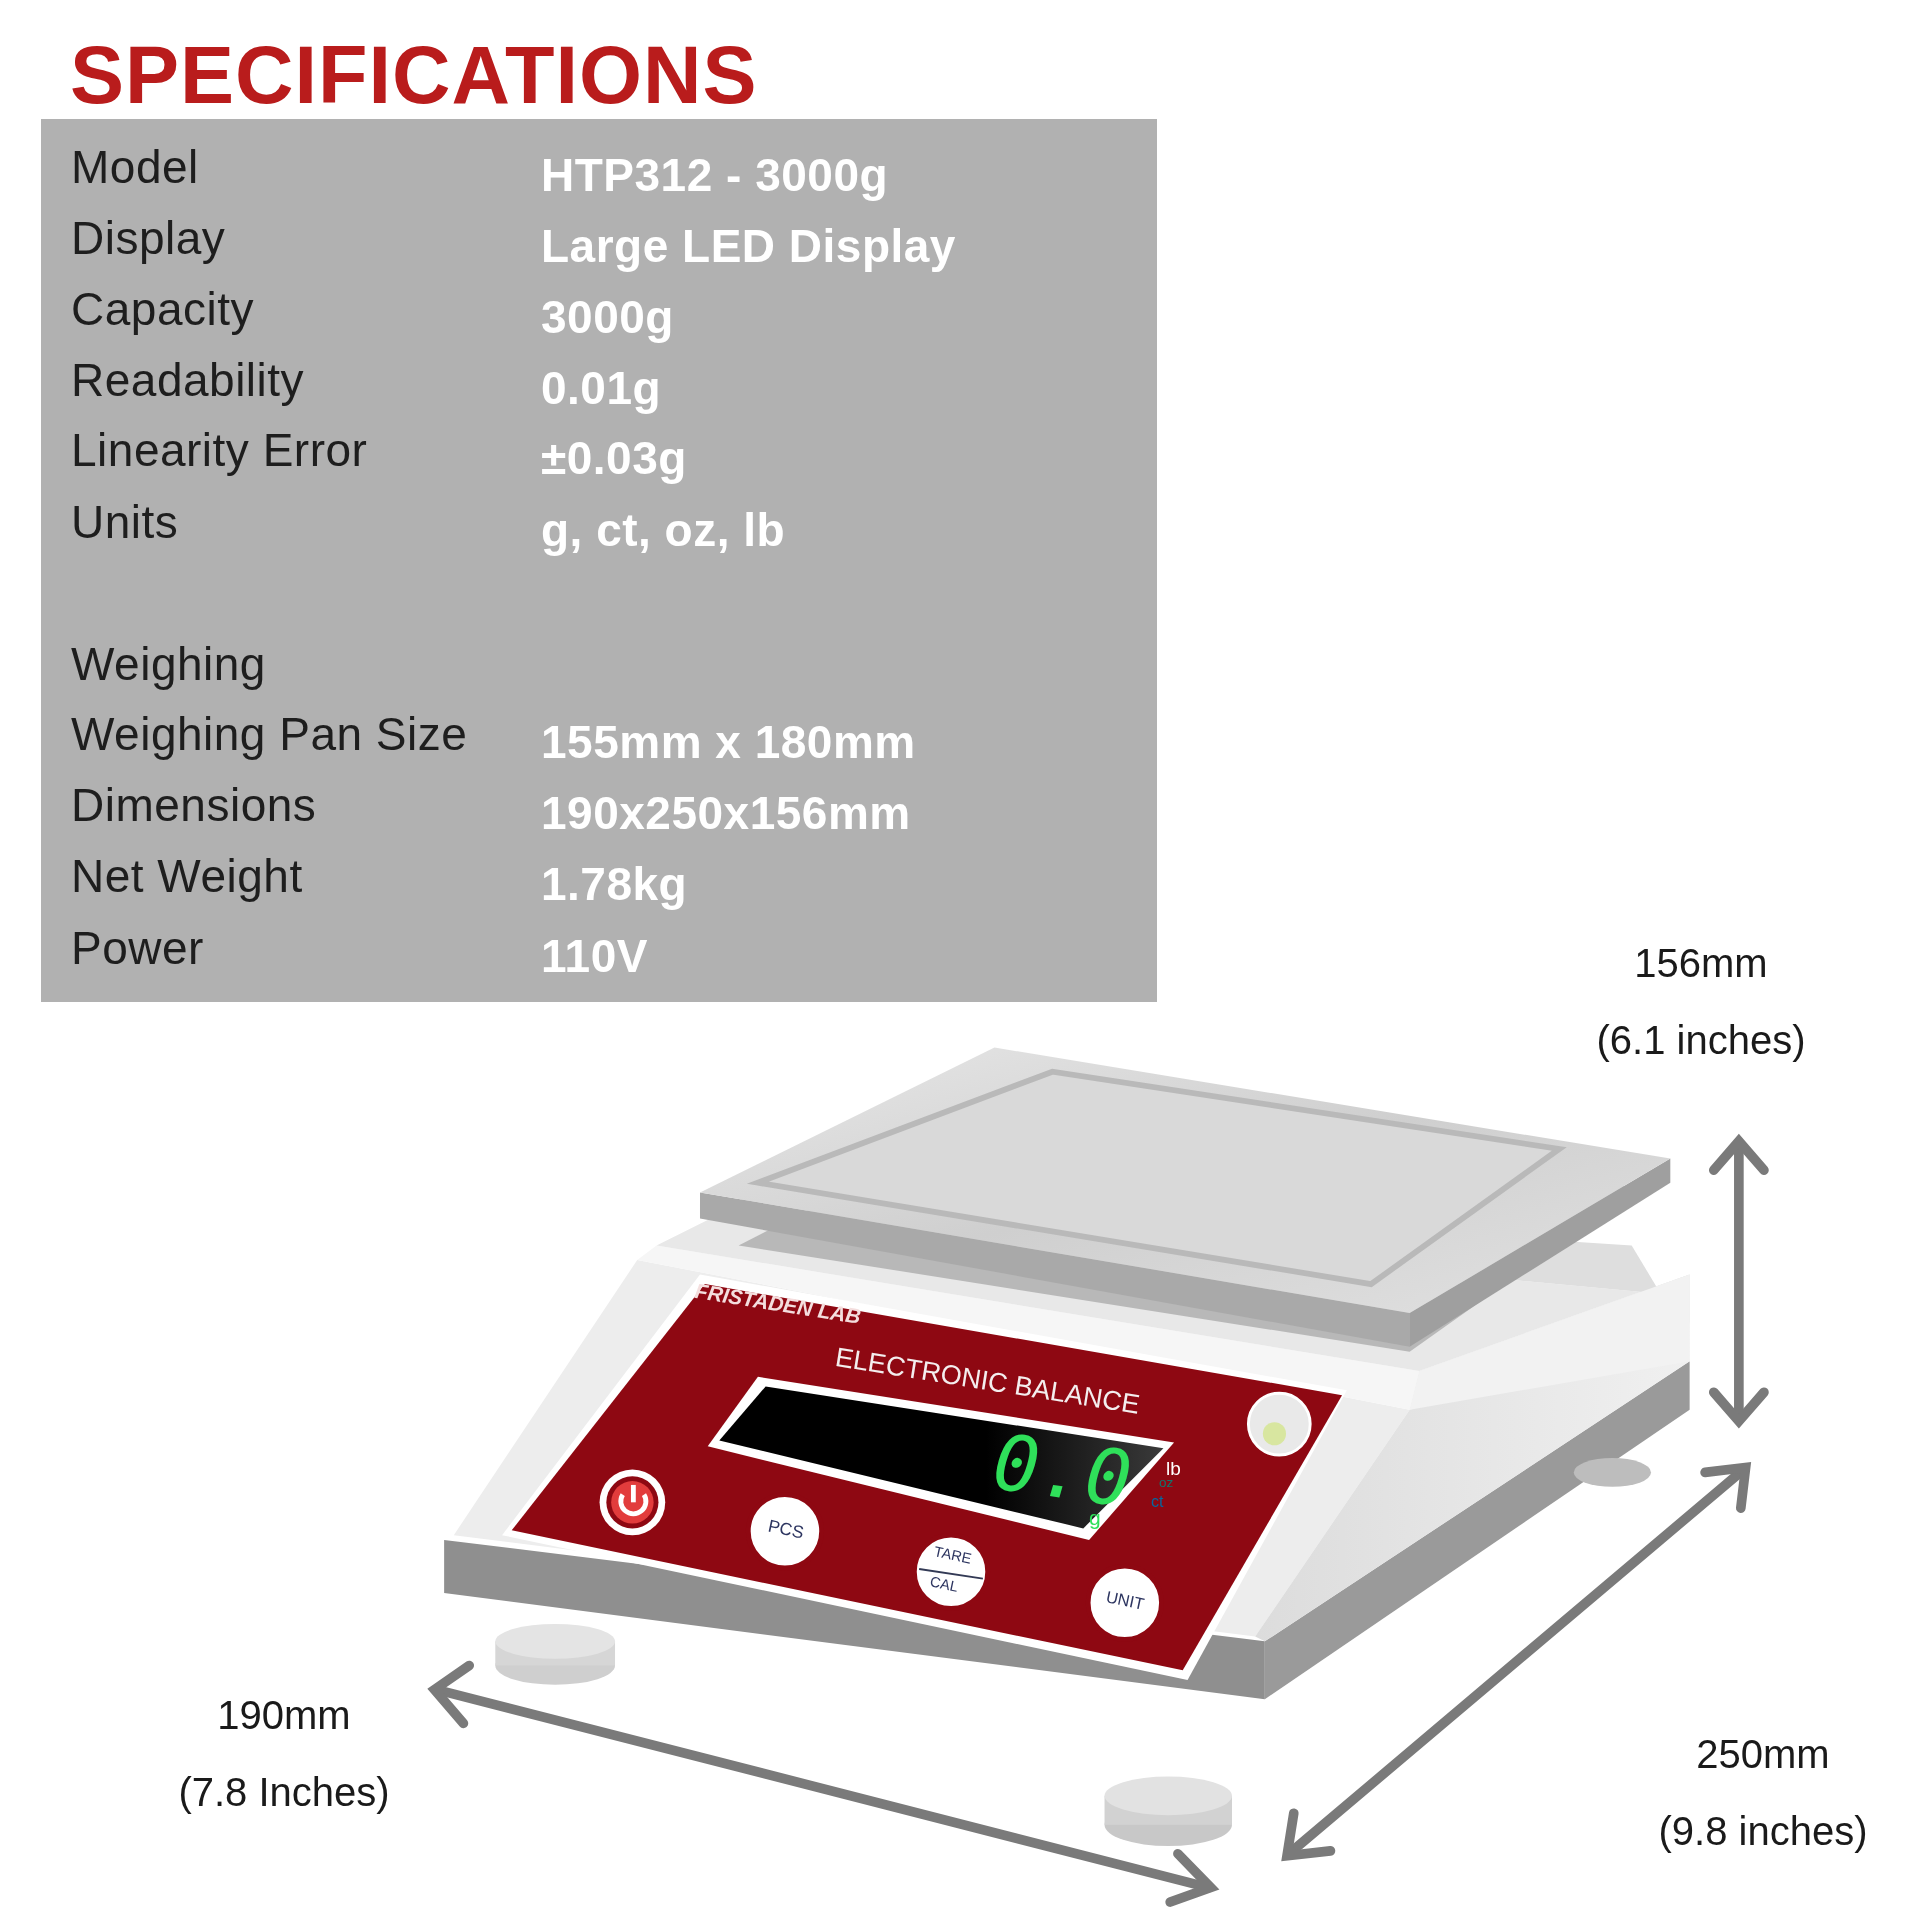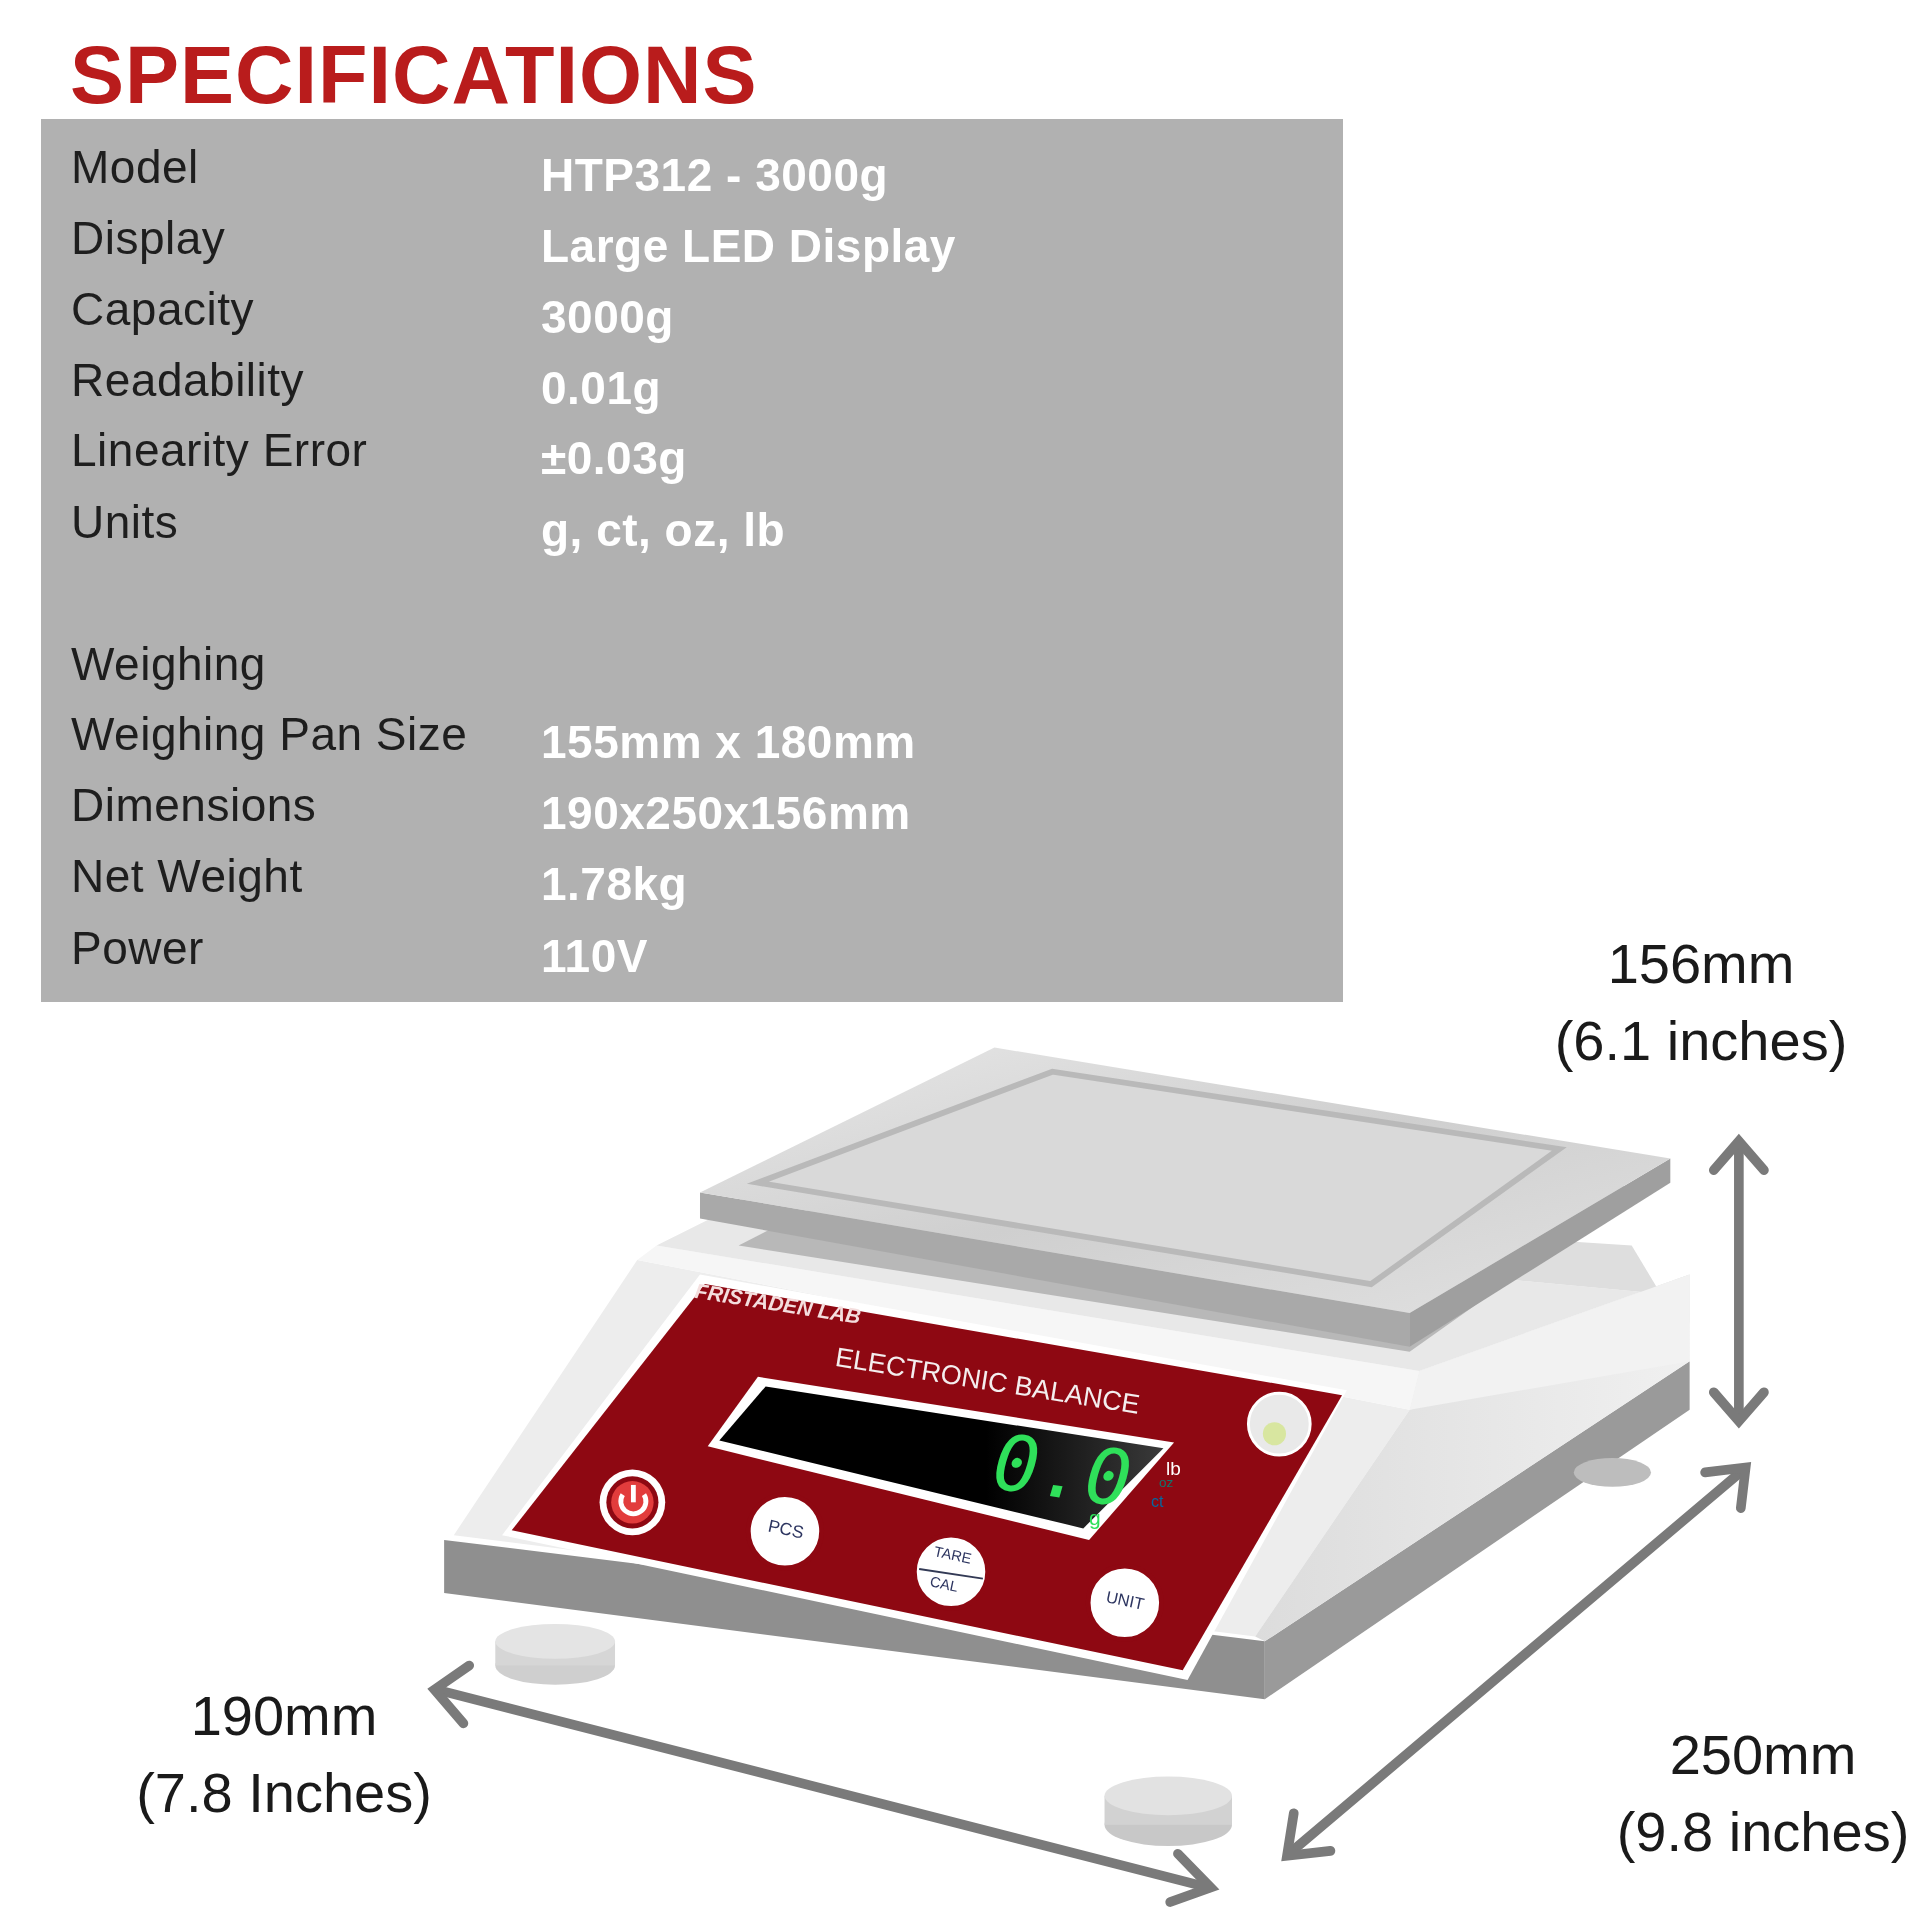--- a/index.html
+++ b/index.html
@@ -1,24 +1,24 @@
 <!DOCTYPE html>
 <html><head>
 <meta charset="utf-8">
 <style>
   html, body { margin:0; padding:0; }
   body { width:1931px; height:1931px; background:#ffffff; position:relative; overflow:hidden;
          font-family:"Liberation Sans", "DejaVu Sans", sans-serif; }
   .title { position:absolute; left:70px; top:35px; font-size:81px; font-weight:700; color:#b91c1c;
            letter-spacing:1px; line-height:1; }
-  .spec-box { position:absolute; left:41px; top:119px; width:1302px; height:883px; background:#b1b1b1; }
+  .spec-box { position:absolute; left:41px; top:119px; width:1116px; height:883px; background:#b1b1b1; }
   .spec-row { position:absolute; left:0; height:71px; width:100%; display:flex; align-items:center; }
   .spec-label { position:absolute; left:30px; font-size:46px; color:#1e1e1e; font-weight:300; letter-spacing:0.5px; }
   .spec-value { position:absolute; left:500px; font-size:46px; color:#ffffff; font-weight:700; letter-spacing:0.5px;margin-top:16px; }
-  .dim { position:absolute; text-align:center; color:#1a1a1a; font-size:56px; font-weight:300; line-height:77px;
+  .dim { position:absolute; text-align:center; color:#1a1a1a; font-size:40px; font-weight:300; line-height:77px;
          transform:translateX(-50%); white-space:nowrap; }
   svg { position:absolute; left:0; top:0; }
 </style>
 </head>
 <body>
 
 <div class="title">SPECIFICATIONS</div>
 
 <div class="spec-box">
   <div class="spec-row" style="top:12.6px">

